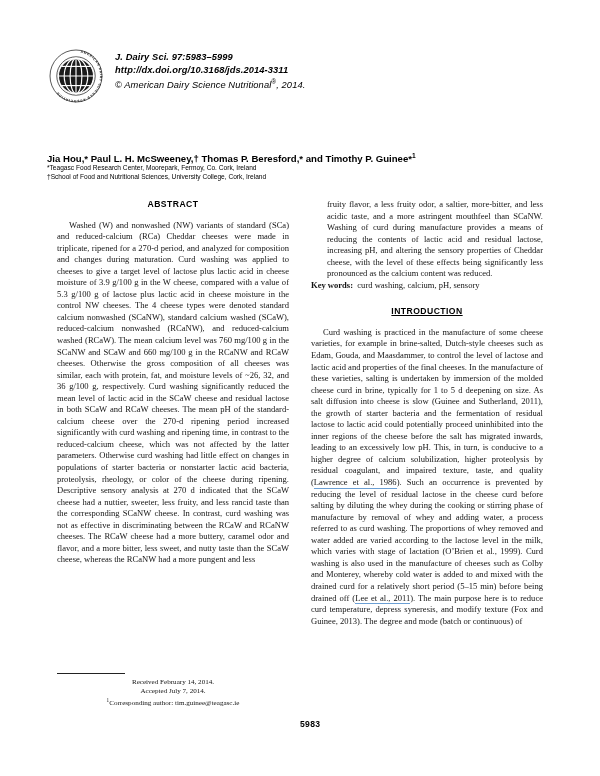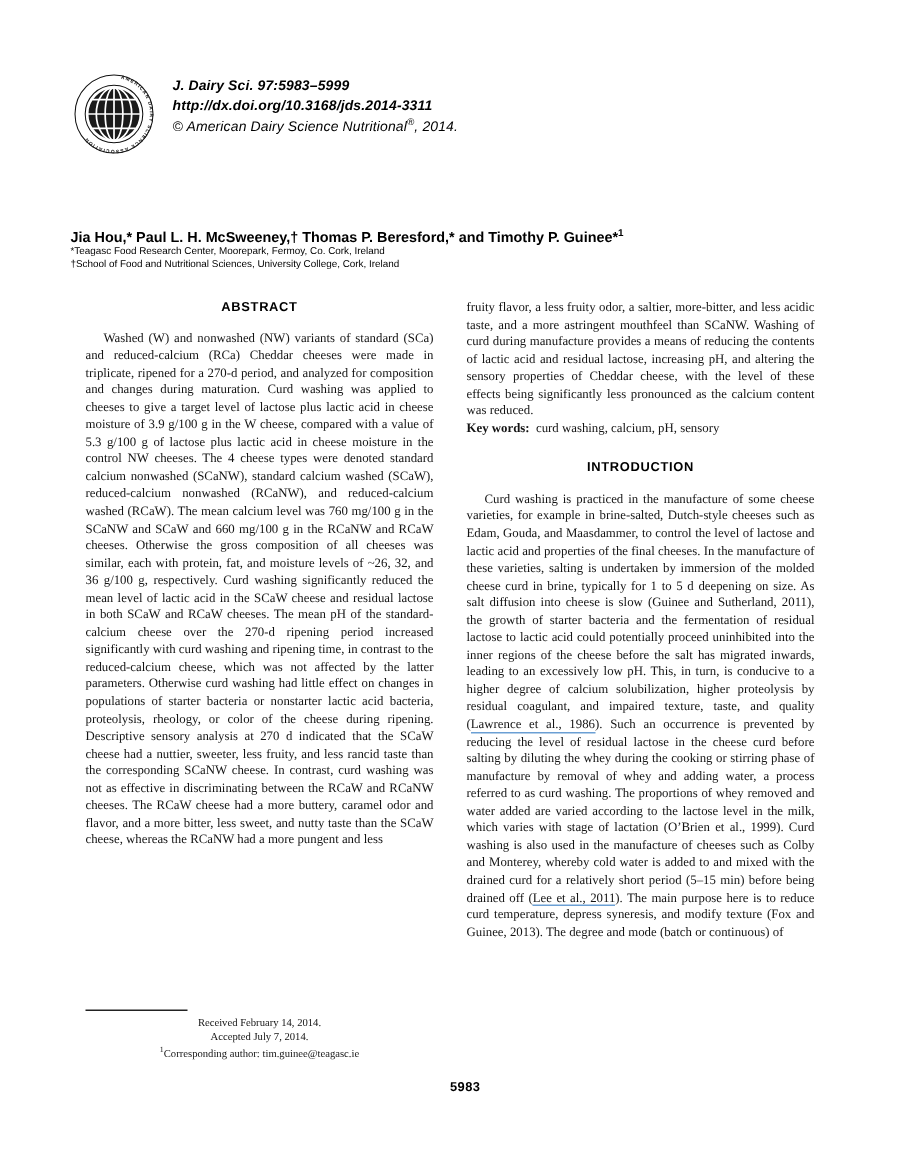--- a/index.html
+++ b/index.html
@@ -117,28 +117,29 @@
     font-family: "Liberation Sans", "DejaVu Sans", sans-serif;
     font-size: 8.6px;
     font-weight: bold;
     text-align: center;
     letter-spacing: 0.45px;
     margin: 0 0 9px 0;
     color: #000;
   }
   .section-head.intro {
     margin-top: 15px;
+    text-decoration: underline;
   }
 
   .para {
     margin: 0;
     text-indent: 12px;
     text-align: justify;
   }
-  .para.flush { text-indent: 0; }
+  .para.flush { text-indent: 0; margin-left: 16px; }
 
   .keywords {
     margin: 0;
     text-indent: 0;
     text-align: left;
   }
   .keywords b {
     font-weight: bold;
     margin-top: 32px;
   }

